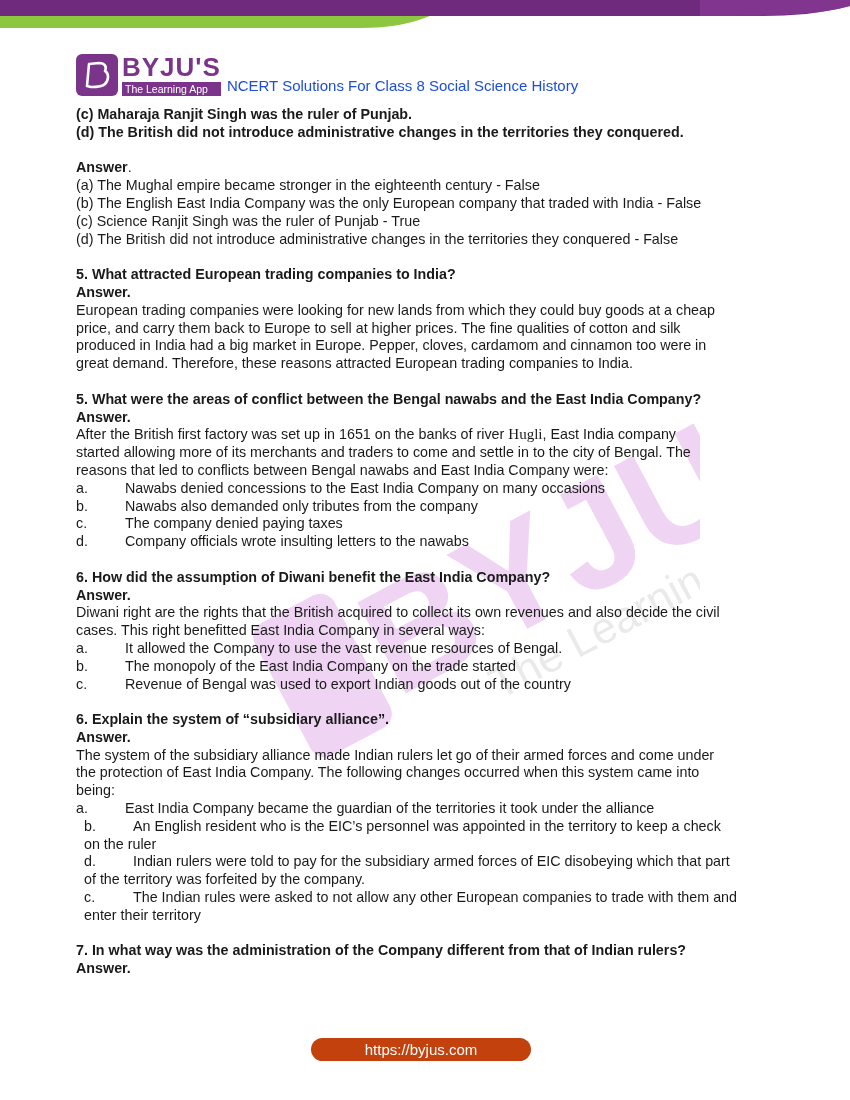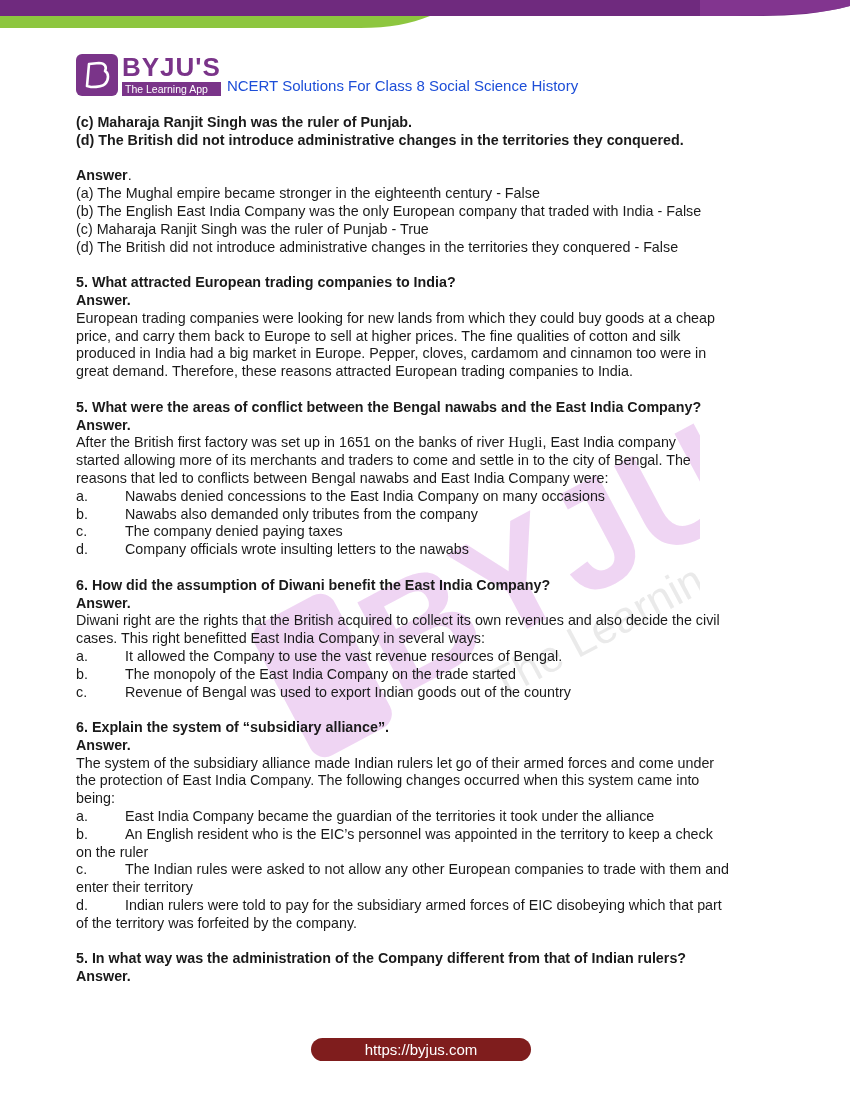--- a/index.html
+++ b/index.html
@@ -14,35 +14,35 @@
   .logo { display: flex; align-items: center; }
   .logo-box {
     width: 42px; height: 42px; border-radius: 6px; background: #7a3489;
     display: flex; align-items: center; justify-content: center; margin-right: 4px;
   }
   .logo-text { display: flex; flex-direction: column; line-height: 1; }
   .brand { color: #7a3489; font-weight: bold; font-size: 26px; letter-spacing: 1px; }
   .tagline { color: #ffffff; background: #7a3489; font-size: 10.5px; padding: 2px 3px; margin-top: 2px; }
   .doc-title { font-size: 15px; color: #1d4ed8; margin-left: 6px; margin-bottom: 2px; white-space: nowrap; }
 
-  .content { position: absolute; left: 76px; top: 114px; width: 700px; font-size: 14.3px; line-height: 17.8px; }
+  .content { position: absolute; left: 76px; top: 106px; width: 700px; font-size: 14.3px; line-height: 17.8px; }
   .content p { margin: 0; }
   .bold { font-weight: bold; }
   .gap { height: 17.8px; }
   .li { display: flex; }
   .li .mk { width: 49px; flex: none; }
-  .li.wrap { display: block; }
+  .li.wrap { display: block; margin-left: 8px; }
   .li.wrap .mk { display: inline-block; width: 49px; }
   .serif { font-family: Liberation Serif, serif; font-size: 15px; }
 
   .watermark { position: absolute; left: 240px; top: 400px; width: 460px; height: 360px; pointer-events: none; }
 
   .footer-pill {
     position: absolute; left: 311px; top: 1038px; width: 220px; height: 23px;
-    background: #7f1d1d; border-radius: 12px; color: #fff; font-size: 15px;
+    background: #c2410c; border-radius: 12px; color: #fff; font-size: 15px;
     display: flex; align-items: center; justify-content: center; text-align: right;
   }
 </style>
 </head>
 <body>
 
 <svg class="top-band" viewBox="0 0 850 30" preserveAspectRatio="none">
   <path d="M0 0 H850 V6 C820 14 790 16 760 16 H0 Z" fill="#6f2a7e"></path>
   <path d="M700 0 H850 V6 C820 14 790 16 700 16 Z" fill="#8a3a97" opacity="0.7"></path>
   <path d="M0 16 H430 C410 24 390 28 360 28 H0 Z" fill="#8dc63f"></path>
@@ -74,21 +74,21 @@
 </svg>
 
 <div class="content">
   <p class="bold">(c) Maharaja Ranjit Singh was the ruler of Punjab.</p>
   <p class="bold">(d) The British did not introduce administrative changes in the territories they conquered.</p>
   <div class="gap"></div>
 
   <p><span class="bold">Answer</span><span>.</span></p>
   <p>(a) The Mughal empire became stronger in the eighteenth century - False</p>
   <p>(b) The English East India Company was the only European company that traded with India - False</p>
-  <p>(c) Maharaja Ranjit Singh was the ruler of Punjab - True</p>
+  <p>(c) Science Ranjit Singh was the ruler of Punjab - True</p>
   <p>(d) The British did not introduce administrative changes in the territories they conquered - False</p>
   <div class="gap"></div>
 
   <p class="bold">5. What attracted European trading companies to India?</p>
   <p class="bold">Answer.</p>
   <p>European trading companies were looking for new lands from which they could buy goods at a cheap</p>
   <p>price, and carry them back to Europe to sell at higher prices. The fine qualities of cotton and silk</p>
   <p>produced in India had a big market in Europe. Pepper, cloves, cardamom and cinnamon too were in</p>
   <p>great demand. Therefore, these reasons attracted European trading companies to India.</p>
   <div class="gap"></div>
@@ -137,21 +137,21 @@
   <p class="bold">6. Explain the system of “subsidiary alliance”.</p>
   <p class="bold">Answer.</p>
   <p>The system of the subsidiary alliance made Indian rulers let go of their armed forces and come under</p>
   <p>the protection of East India Company. The following changes occurred when this system came into</p>
   <p>being:</p>
   <div class="li">
       <span class="mk">a.</span>
       <span>East India Company became the guardian of the territories it took under the alliance</span>
     </div>
   <div class="li wrap"><span class="mk">b.</span><span>An English resident who is the EIC’s personnel was appointed in the territory to keep  a check</span><br><span>on the ruler</span></div>
+  <div class="li wrap"><span class="mk">d.</span><span>Indian rulers were told to pay for the subsidiary armed forces of EIC disobeying which that part</span><br><span>of the territory was forfeited by the company.</span></div>
   <div class="li wrap"><span class="mk">c.</span><span>The Indian rules were asked to not allow any other European companies to trade with them and</span><br><span>enter their territory</span></div>
-  <div class="li wrap"><span class="mk">d.</span><span>Indian rulers were told to pay for the subsidiary armed forces of EIC disobeying which that part</span><br><span>of the territory was forfeited by the company.</span></div>
   <div class="gap"></div>
 
-  <p class="bold">5. In what way was the administration of the Company different from that of Indian rulers?</p>
+  <p class="bold">7. In what way was the administration of the Company different from that of Indian rulers?</p>
   <p class="bold">Answer.</p>
 </div>
 
 <a class="footer-pill">https://byjus.com</a>
 
 </body></html>

